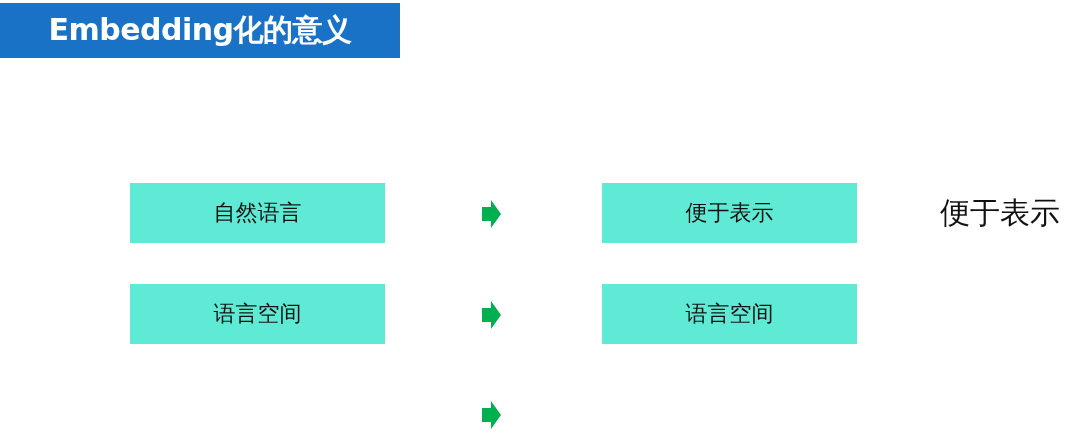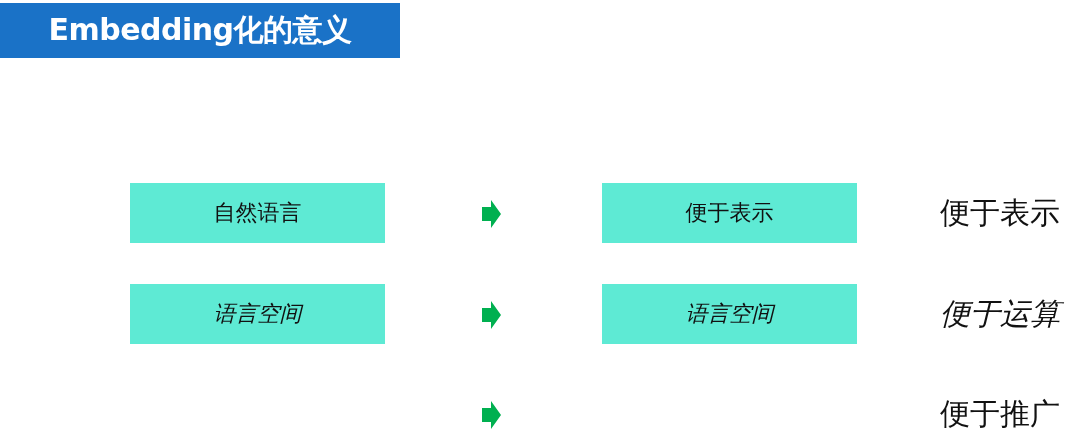--- a/index.html
+++ b/index.html
@@ -48,31 +48,29 @@
   </div>
   <svg class="arrow" viewBox="0 0 19 28">
     <polygon points="0,7 9,7 9,0 19,14 9,28 9,21 0,21" fill="#00b050"></polygon>
   </svg>
   <div class="box right">
     <span>便于表示</span>
   </div>
   <div class="note">便于表示</div>
 </div>
 
-<div class="row" style="top:284px;font-style:italic;">
+<div class="row" style="top:284px;">
   <div class="box left">
     <span>语言空间</span>
   </div>
   <svg class="arrow" viewBox="0 0 19 28">
     <polygon points="0,7 9,7 9,0 19,14 9,28 9,21 0,21" fill="#00b050"></polygon>
   </svg>
   <div class="box right">
     <span>语言空间</span>
   </div>
-  <div class="note">便于运算</div>
 </div>
 
 <div class="row" style="top:384px;">
   <svg class="arrow" viewBox="0 0 19 28">
     <polygon points="0,7 9,7 9,0 19,14 9,28 9,21 0,21" fill="#00b050"></polygon>
   </svg>
-  <div class="note">便于推广</div>
 </div>
 
 </body></html>

